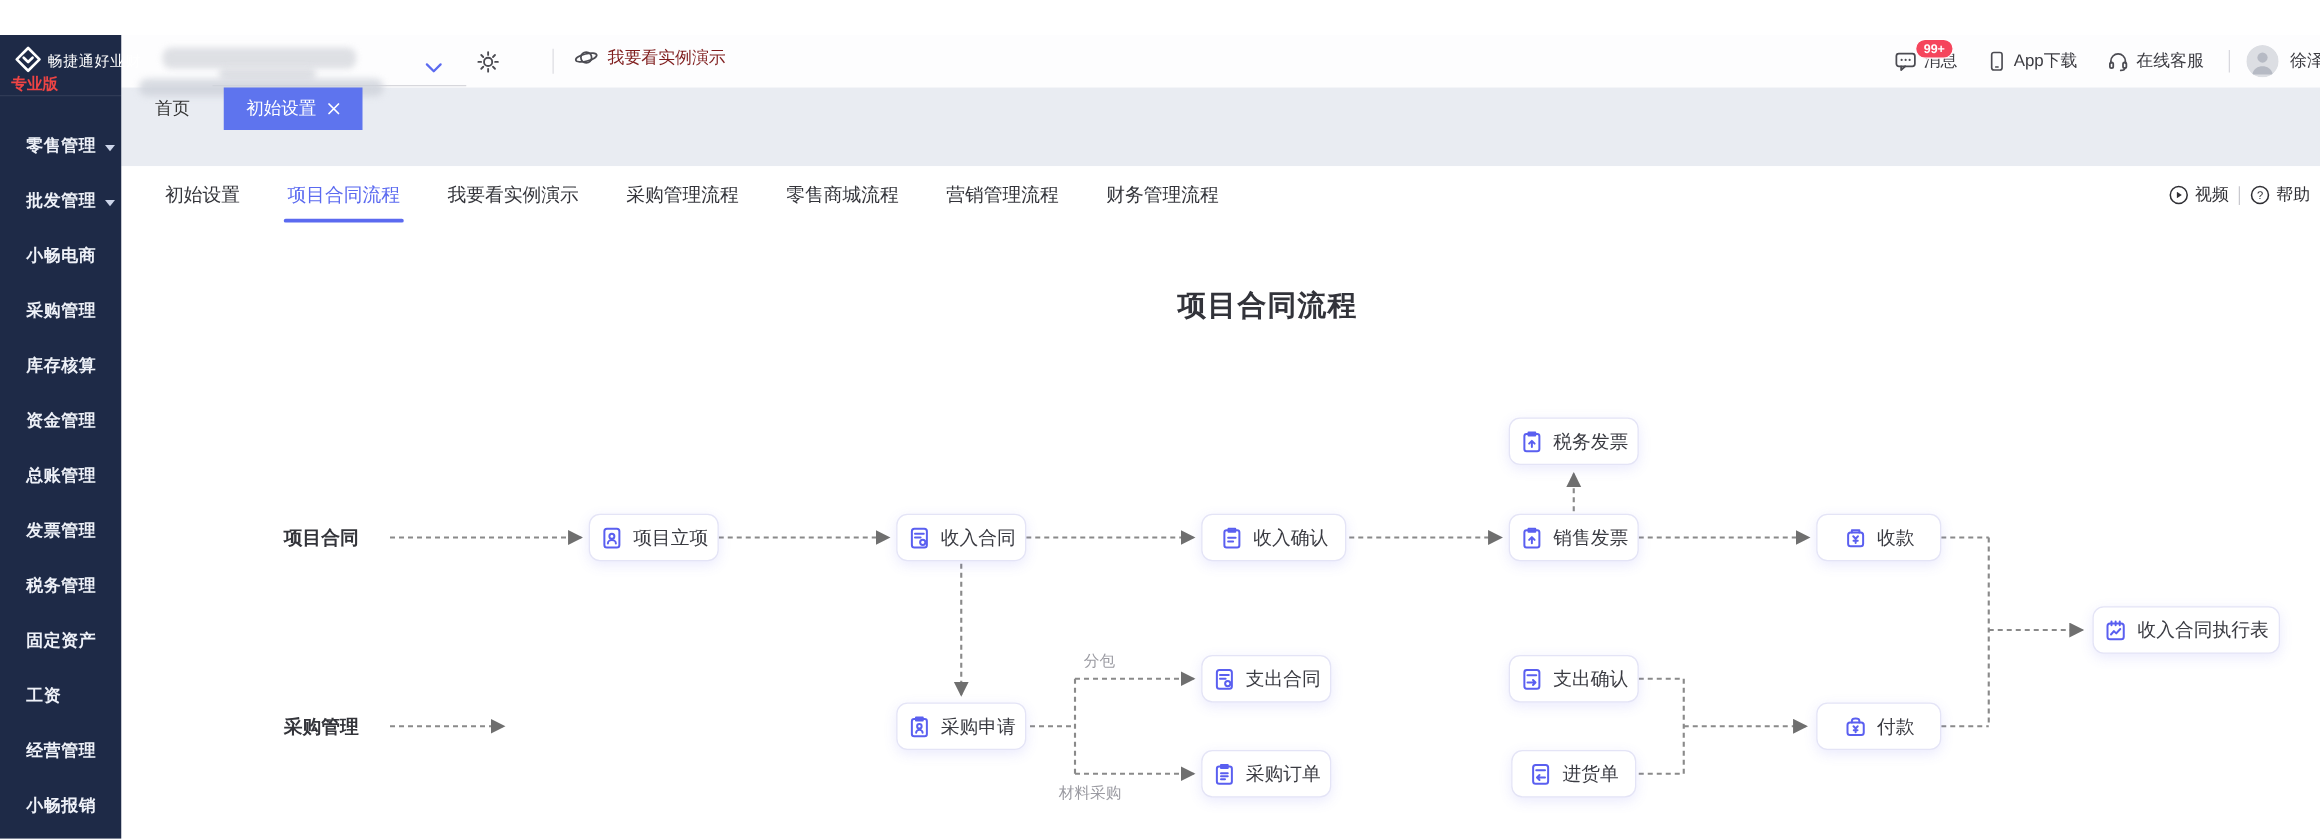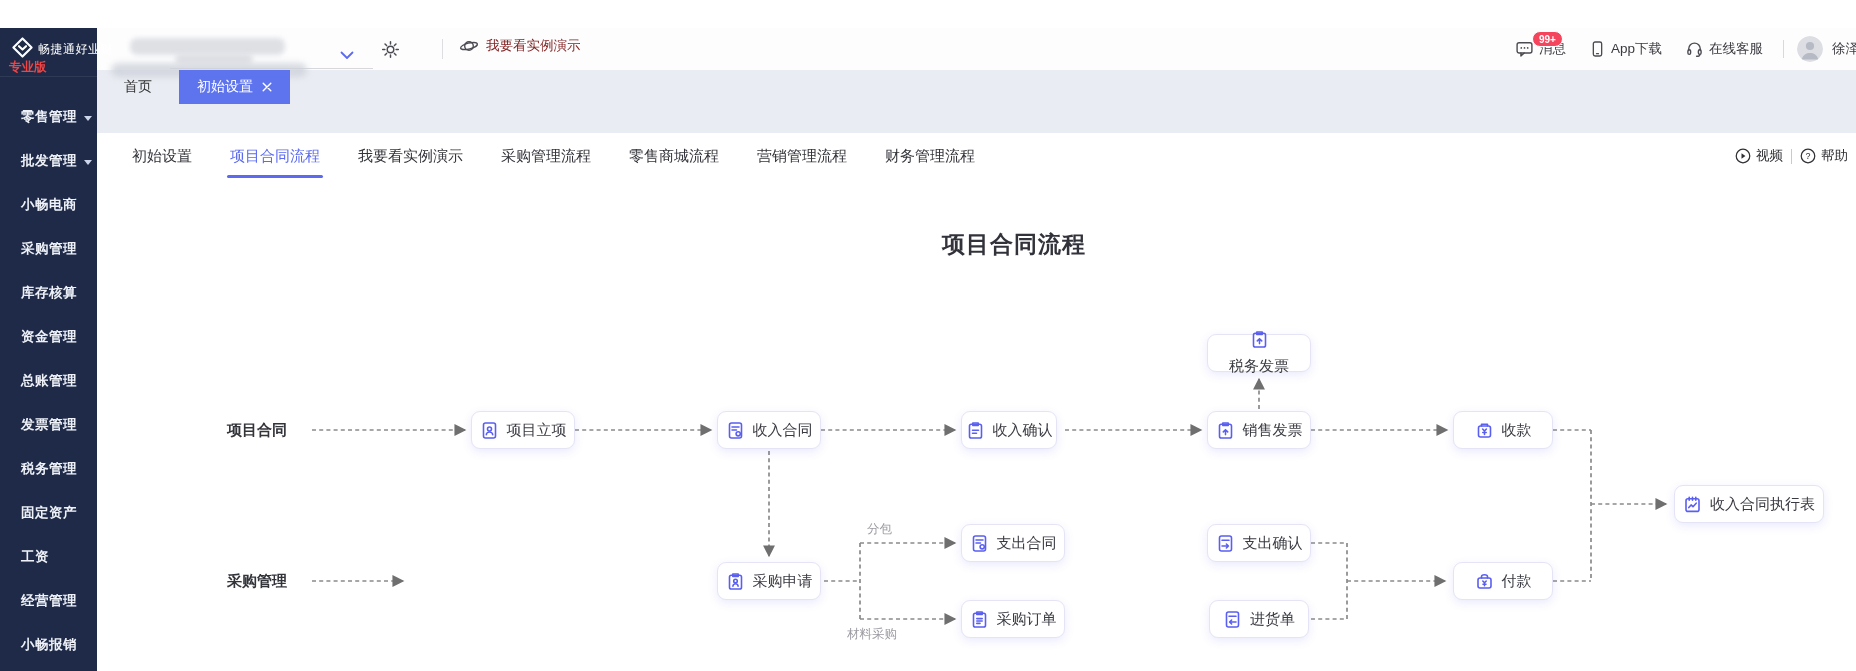--- a/index.html
+++ b/index.html
@@ -288,37 +288,37 @@
     <span>项目立项</span>
   </div>
   <div class="node" style="left:620px; top:278px; width:104px;">
     <svg width="19" height="19" viewBox="0 0 19 19" class="icon-stroke">
         <rect x="3.5" y="2" width="12" height="15" rx="2"></rect>
         <path d="M6 6h7M6 9h4.5"></path>
         <circle cx="12.2" cy="12.8" r="2.1"></circle>
       </svg>
     <span>收入合同</span>
   </div>
-  <div class="node" style="left:864px; top:278px; width:96px;">
+  <div class="node" style="left:864px; top:278px; width:116px;">
     <svg width="19" height="19" viewBox="0 0 19 19" class="icon-stroke">
         <rect x="3.5" y="3.2" width="12" height="13.8" rx="1.8"></rect>
         <path d="M6.8 2h5.4v2.4H6.8z"></path>
         <path d="M6.5 9.2h6M6.5 12.2h4"></path>
       </svg>
     <span>收入确认</span>
   </div>
   <div class="node" style="left:1110px; top:278px; width:104px;">
     <svg width="19" height="19" viewBox="0 0 19 19" class="icon-stroke">
         <rect x="3.5" y="3.2" width="12" height="13.8" rx="1.8"></rect>
         <path d="M6.8 2h5.4v2.4H6.8z"></path>
         <path d="M9.5 13.6V8.8M7.3 10.9l2.2-2.2 2.2 2.2"></path>
       </svg>
     <span>销售发票</span>
   </div>
-  <div class="node" style="left:1110px; top:201px; width:104px;flex-direction:column;">
+  <div class="node" style="left:1110px; top:201px; width:104px;">
     <svg width="19" height="19" viewBox="0 0 19 19" class="icon-stroke">
         <rect x="3.5" y="3.2" width="12" height="13.8" rx="1.8"></rect>
         <path d="M6.8 2h5.4v2.4H6.8z"></path>
         <path d="M9.5 13.6V8.8M7.3 10.9l2.2-2.2 2.2 2.2"></path>
       </svg>
     <span>税务发票</span>
   </div>
   <div class="node" style="left:1356px; top:278px; width:100px;">
     <svg width="19" height="19" viewBox="0 0 19 19" class="icon-stroke">
         <rect x="3.5" y="5" width="12" height="11" rx="2"></rect>

